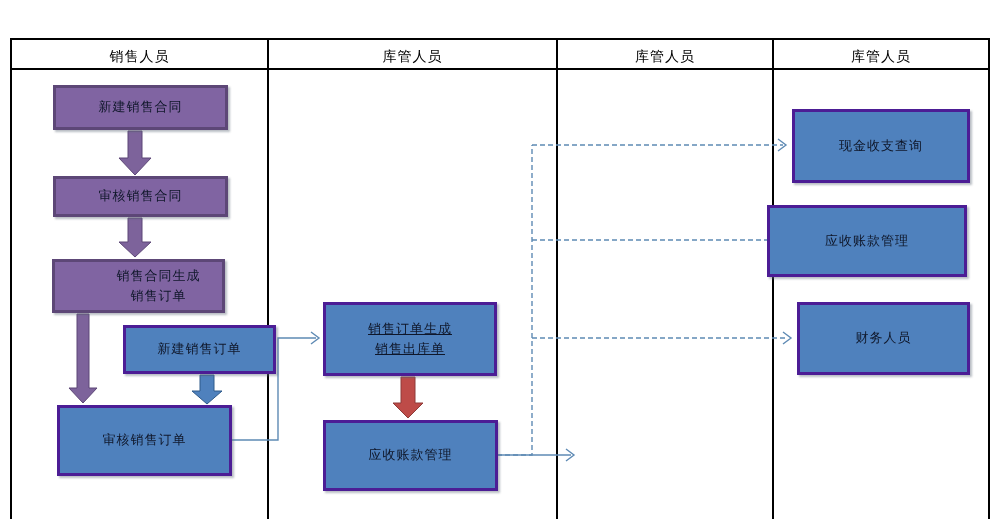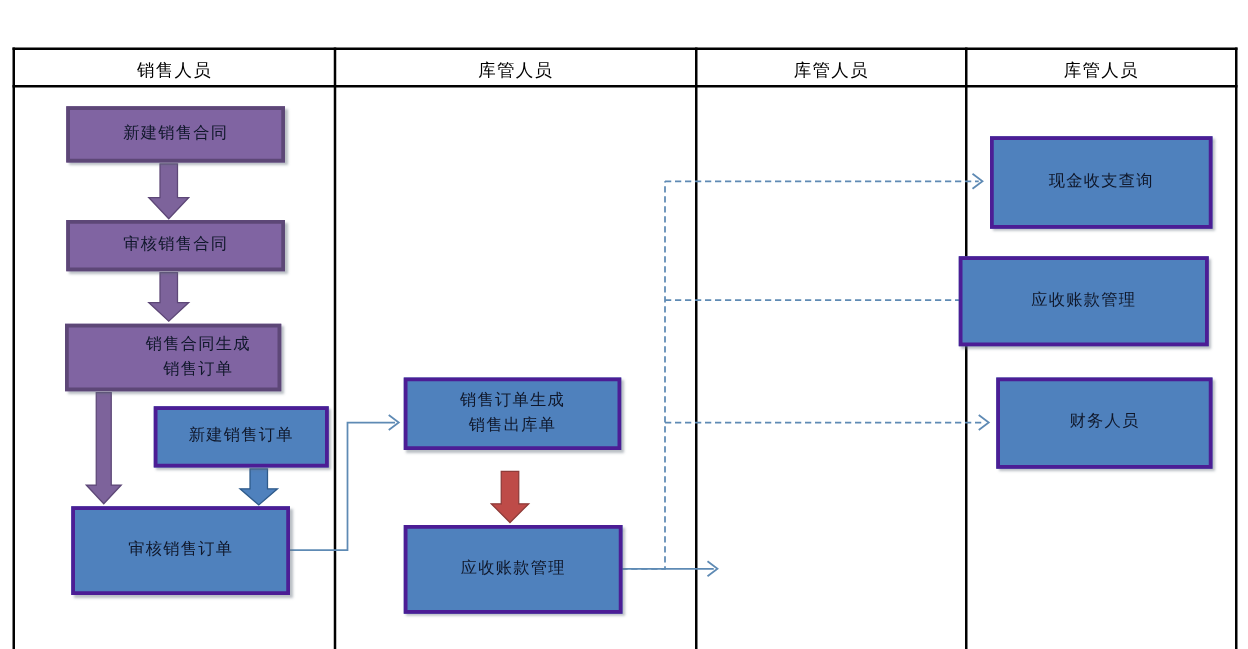--- a/index.html
+++ b/index.html
@@ -84,29 +84,29 @@
 
   <div class="node purple" style="left:53px;top:148px;width:175px;height:41px;">
     <span class="node-label">审核销售合同</span>
   </div>
 
   <div class="node purple" style="left:52px;top:231px;width:173px;height:54px;padding-left:40px;">
     <span class="node-label">销售合同生成
 销售订单</span>
   </div>
 
-  <div class="node blue" style="left:123px;top:297px;width:140px;height:49px;">
+  <div class="node blue" style="left:123px;top:297px;width:153px;height:49px;">
     <span class="node-label">新建销售订单</span>
   </div>
 
   <div class="node blue" style="left:57px;top:377px;width:175px;height:71px;">
     <span class="node-label">审核销售订单</span>
   </div>
 
-  <div class="node blue" style="left:323px;top:274px;width:174px;height:58px;">
+  <div class="node blue" style="left:323px;top:274px;width:174px;height:74px;text-decoration:underline;">
     <span class="node-label">销售订单生成
 销售出库单</span>
   </div>
 
   <div class="node blue" style="left:323px;top:392px;width:175px;height:71px;">
     <span class="node-label">应收账款管理</span>
   </div>
 
 
   <div class="node blue" style="left:792px;top:81px;width:178px;height:74px;">

